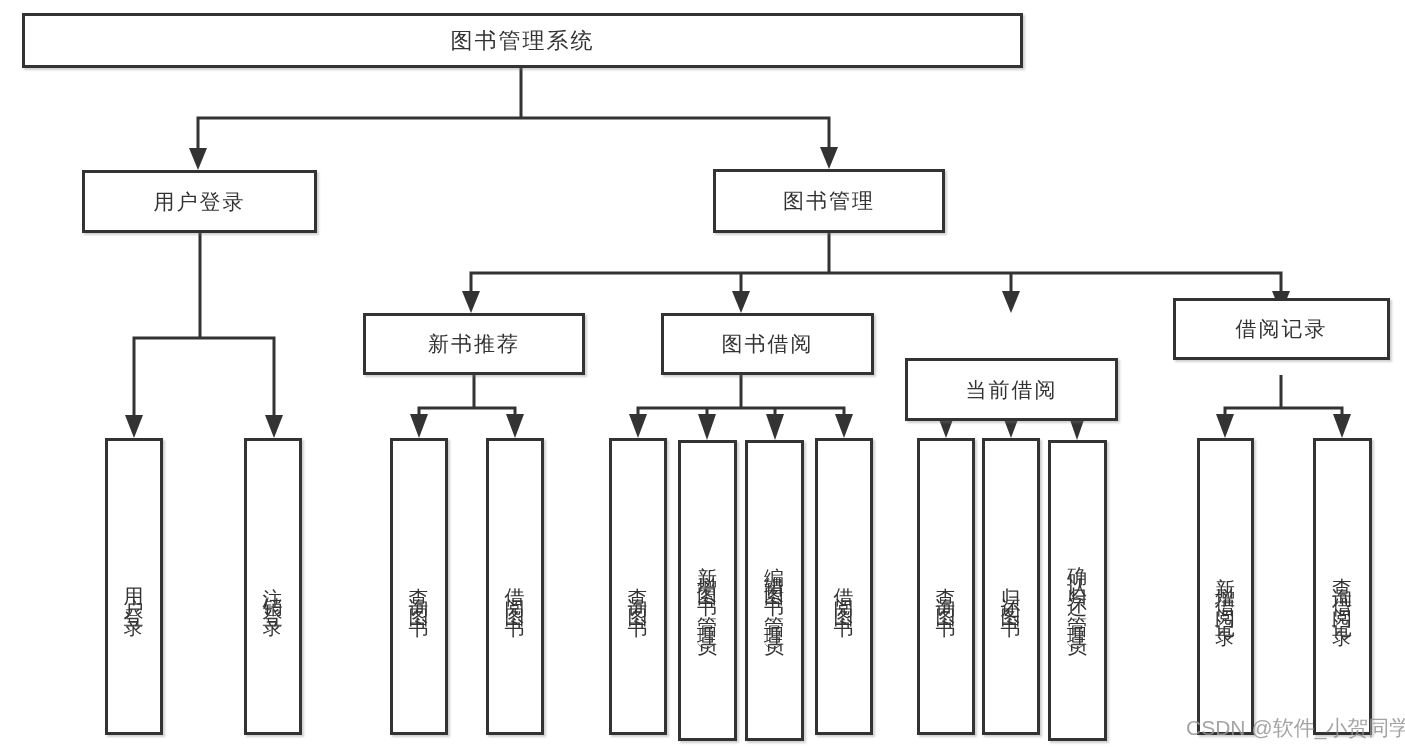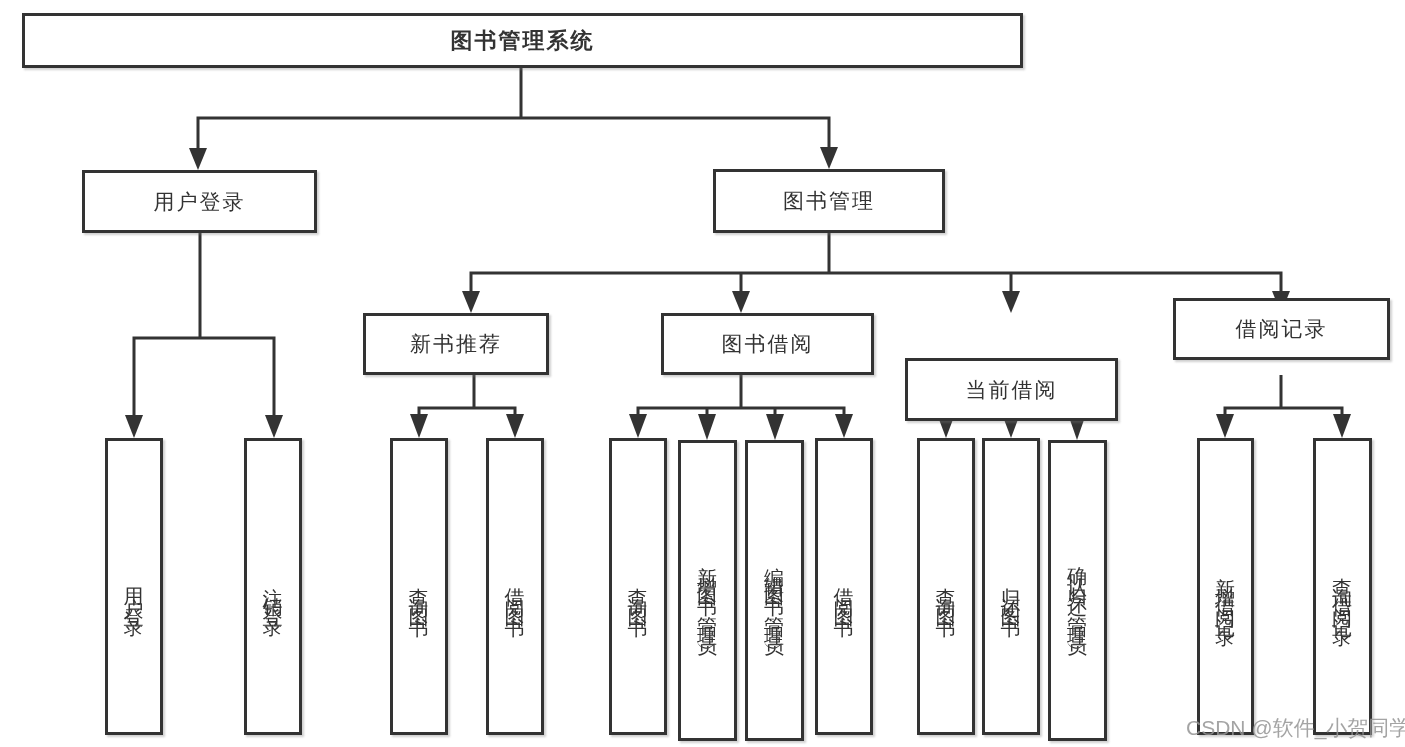--- a/index.html
+++ b/index.html
@@ -14,21 +14,21 @@
   .box{
     position:absolute;
     background:#ffffff;
     border:3px solid #333333;
     box-sizing:border-box;
     display:flex;align-items:center;justify-content:center;
     color:#333333;
     box-shadow:2px 2px 2px rgba(120,120,120,0.35);
   }
   .hnode{font-size:21px;letter-spacing:2px;white-space:nowrap;}
-  .root{font-size:22px;font-weight:bold;}
+  .root{font-size:22px;}
   .vnode{
     writing-mode:vertical-rl;
     text-orientation:mixed;
     font-size:20px;
     letter-spacing:10px;
     line-height:1;
     padding-top:10px; 
   }
   .watermark{
     position:absolute;
@@ -76,21 +76,21 @@
       <polygon points="1216,414 1234,414 1225,438"></polygon>
       <polygon points="1333,414 1351,414 1342,438"></polygon>
     </g>
   </svg>
 
   <div class="box hnode root" style="left:22px;top:13px;width:1001px;height:55px;">图书管理系统</div>
 
   <div class="box hnode" style="left:82px;top:170px;width:235px;height:63px;">用户登录</div>
   <div class="box hnode" style="left:713px;top:169px;width:232px;height:64px;font-family:Liberation Mono, monospace;">图书管理</div>
 
-  <div class="box hnode" style="left:363px;top:313px;width:186px;height:62px;">新书推荐</div>
+  <div class="box hnode" style="left:363px;top:313px;width:222px;height:62px;">新书推荐</div>
   <div class="box hnode" style="left:635px;top:313px;width:213px;height:62px;margin-left:26px;">图书借阅</div>
   <div class="box hnode" style="left:905px;top:313px;width:213px;height:63px;margin-top:45px;">当前借阅</div>
   <div class="box hnode" style="left:1173px;top:298px;width:217px;height:62px;">借阅记录</div>
 
   <div class="box vnode" style="left:105px;top:438px;width:58px;height:297px;">用户登录</div>
   <div class="box vnode" style="left:244px;top:438px;width:58px;height:297px;">注销登录</div>
 
   <div class="box vnode" style="left:390px;top:438px;width:58px;height:297px;">查询图书</div>
   <div class="box vnode" style="left:486px;top:438px;width:58px;height:297px;">借阅图书</div>
 

